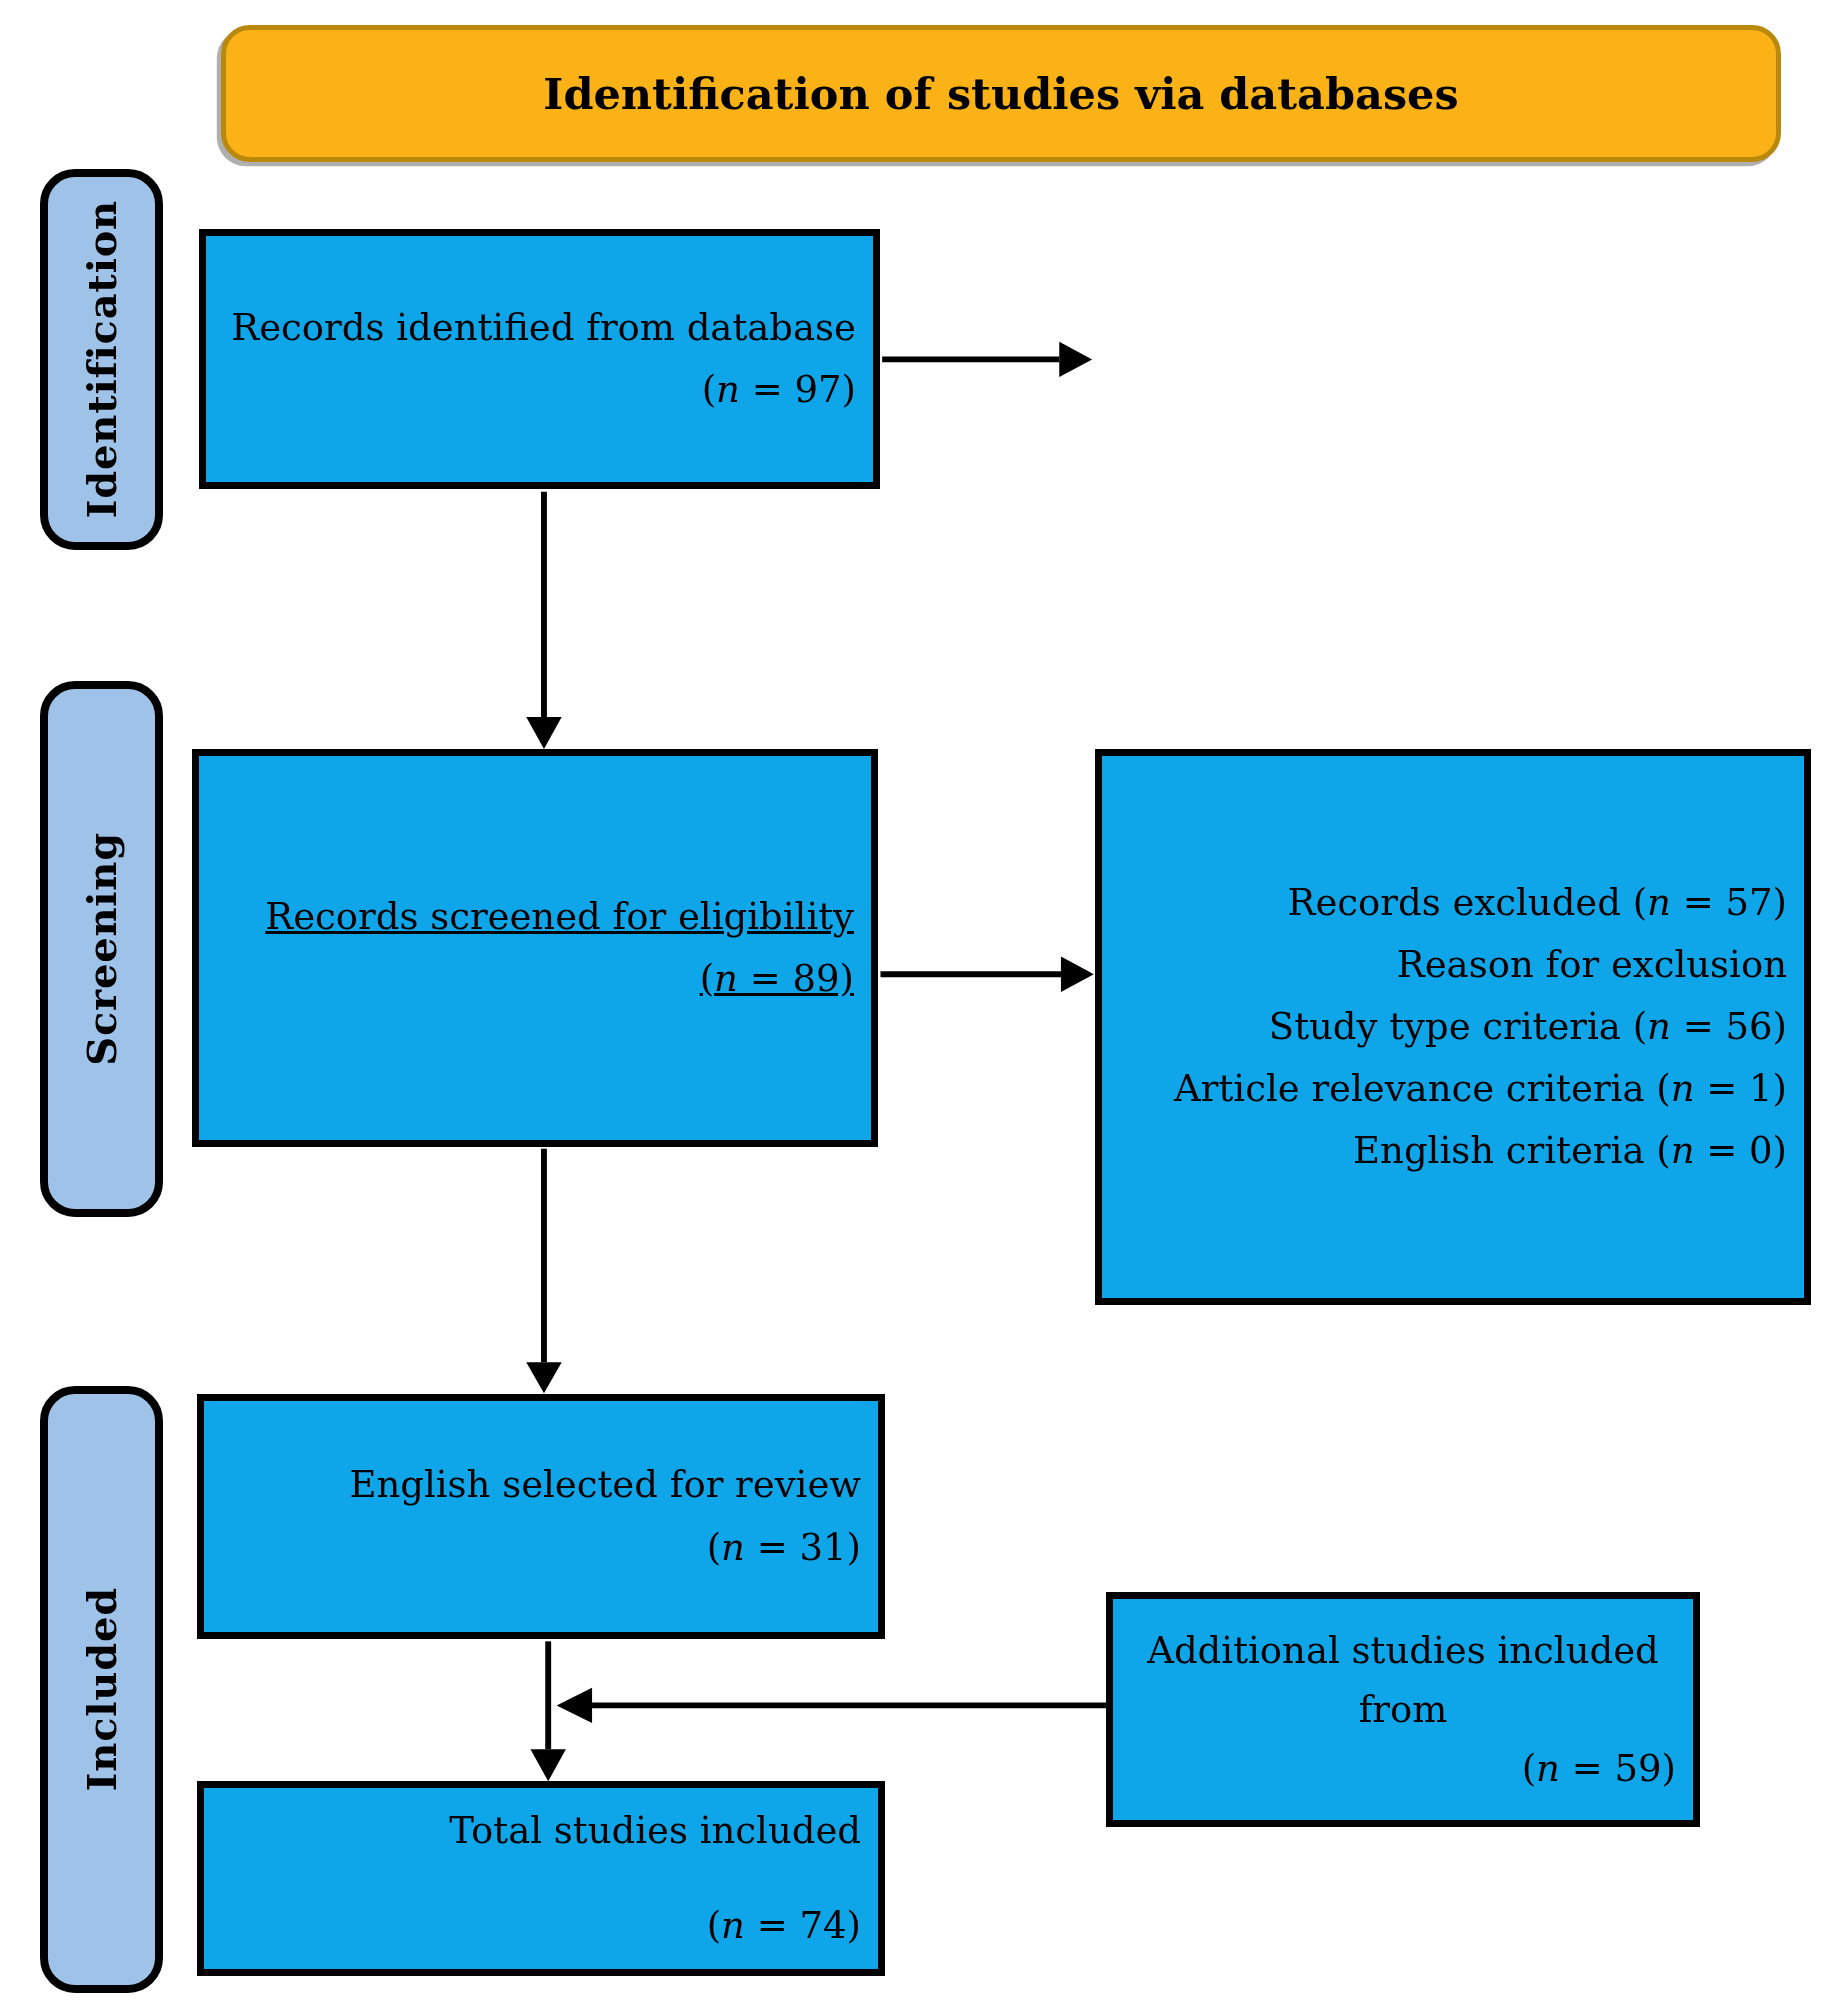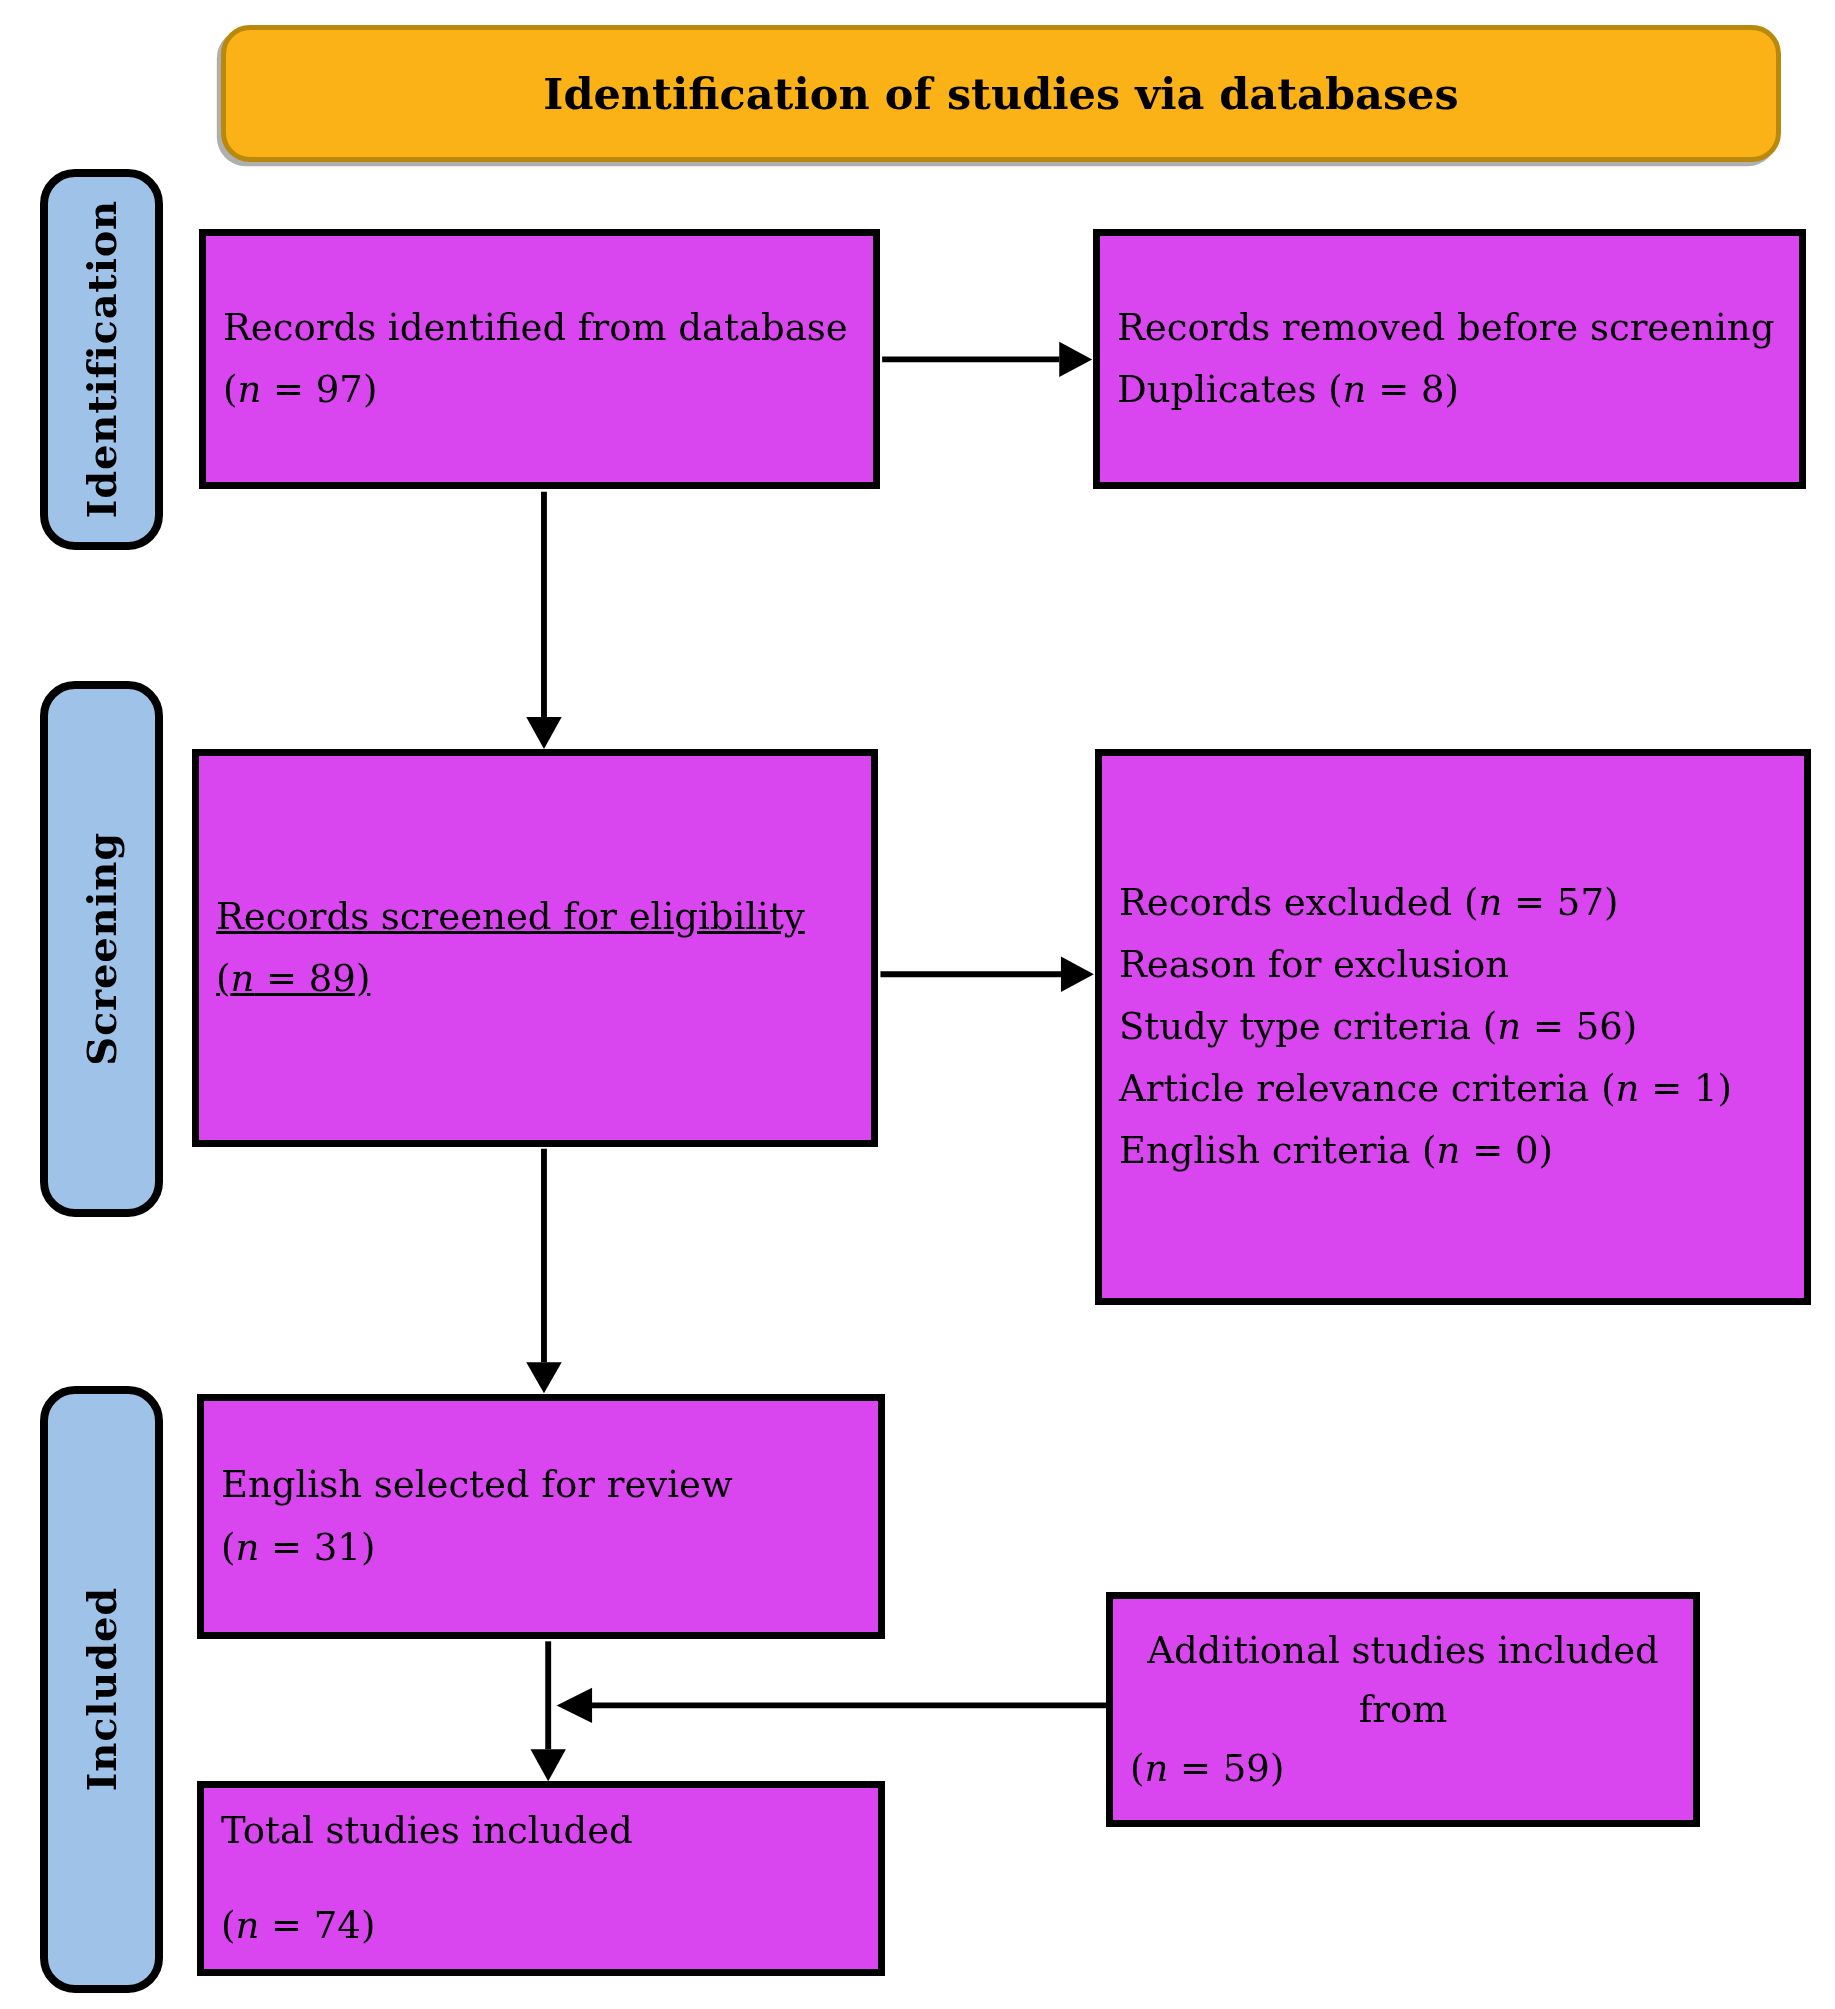--- a/index.html
+++ b/index.html
@@ -45,25 +45,25 @@
     font-size: 40px;
     letter-spacing: 0.8px;
   }
   #stage-identification { top: 169px;  height: 381px; }
   #stage-screening      { top: 681px;  height: 536px; }
   #stage-included       { top: 1386px; height: 607px; }
 
   
   .fbox {
     position: absolute;
-    background: #d946ef;
+    background: #0ea5e9;
     border: 7.6px solid #000;
     display: flex;
     flex-direction: column;
-    align-items: flex-start;
+    align-items: flex-end;
     justify-content: center;
     text-align: center;
     font-size: 37px;
     line-height: 1.68;
     padding: 8.4px 17px;
   }
   .fbox .var { font-style: italic; }
 
   #box-records-identified { left: 199px;  top: 229px;  width: 681px; height: 260px; }
   #box-records-removed    { left: 1093px; top: 229px;  width: 713px; height: 260px; }
@@ -127,24 +127,20 @@
       <line x1="1312" y1="2022" x2="702" y2="2022"></line>
       <polygon points="702,2001 702,2043 660,2022"></polygon>
     </g>
   </svg>
 
   <div class="fbox" id="box-records-identified">
     <div class="line"><span>Records identified from database</span><span class="var"></span><span></span></div>
     <div class="line"><span>(</span><span class="var">n</span><span> = 97)</span></div>
   </div>
 
-  <div class="fbox" id="box-records-removed">
-    <div class="line"><span>Records removed before screening</span><span class="var"></span><span></span></div>
-    <div class="line"><span>Duplicates (</span><span class="var">n</span><span> = 8)</span></div>
-  </div>
 
   <div class="fbox" id="box-records-screened">
     <div class="line"><span>Records screened for eligibility</span><span class="var"></span><span></span></div>
     <div class="line"><span>(</span><span class="var">n</span><span> = 89)</span></div>
   </div>
 
   <div class="fbox" id="box-records-excluded">
     <div class="line"><span>Records excluded (</span><span class="var">n</span><span> = 57)</span></div>
     <div class="line"><span>Reason for exclusion</span><span class="var"></span><span></span></div>
     <div class="line"><span>Study type criteria (</span><span class="var">n</span><span> = 56)</span></div>

